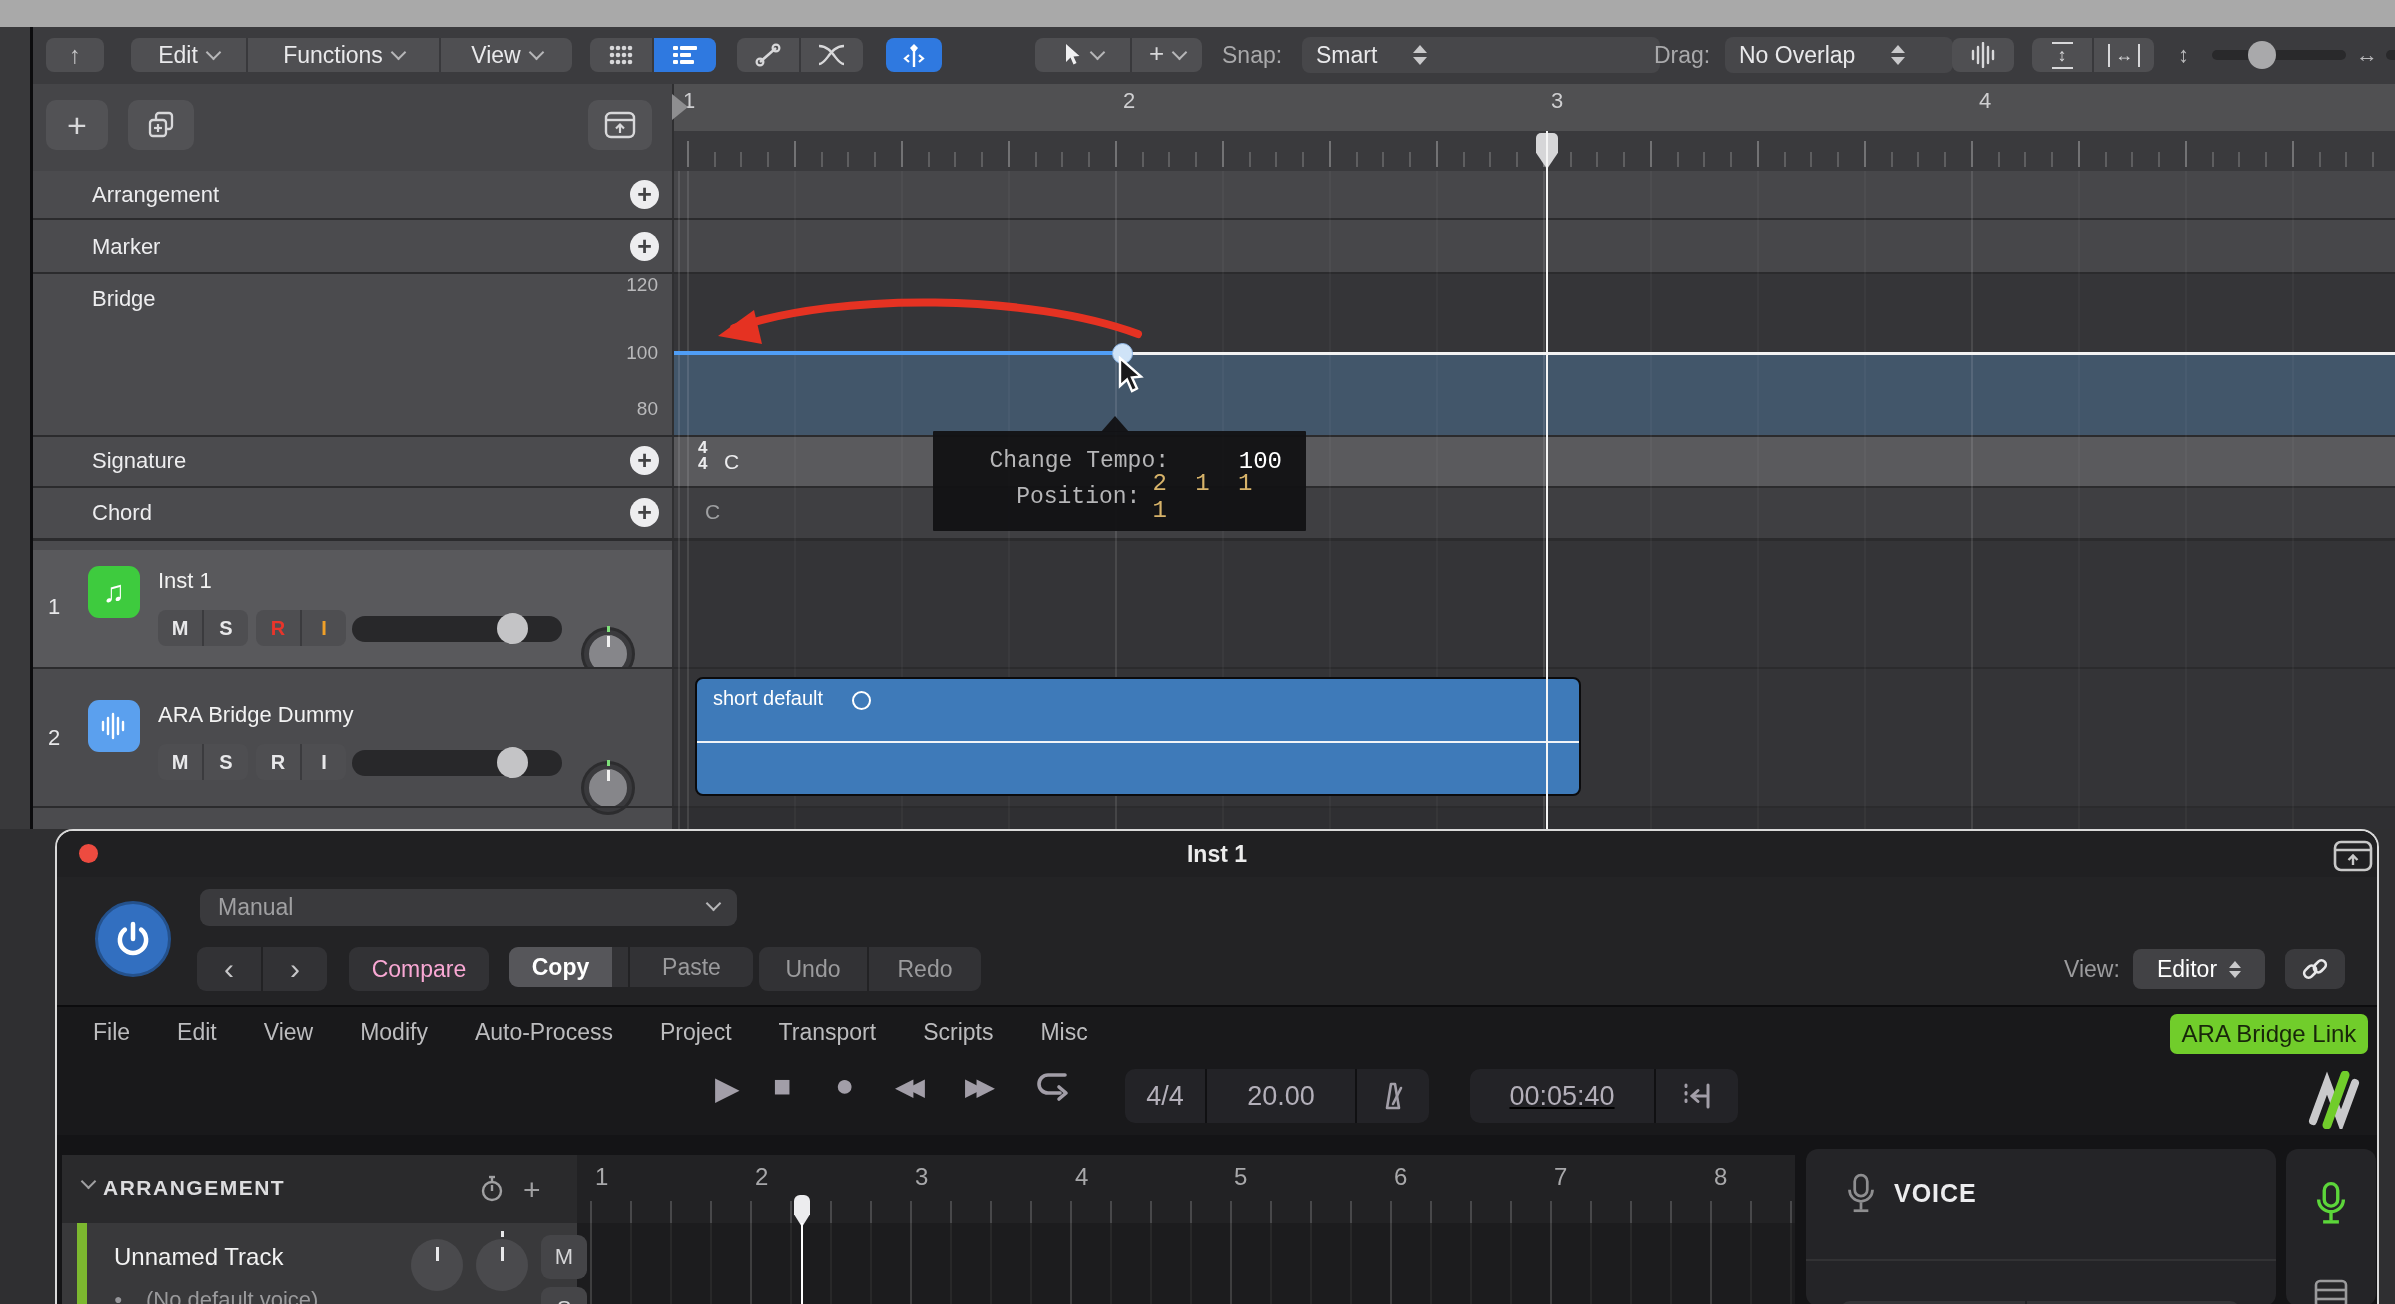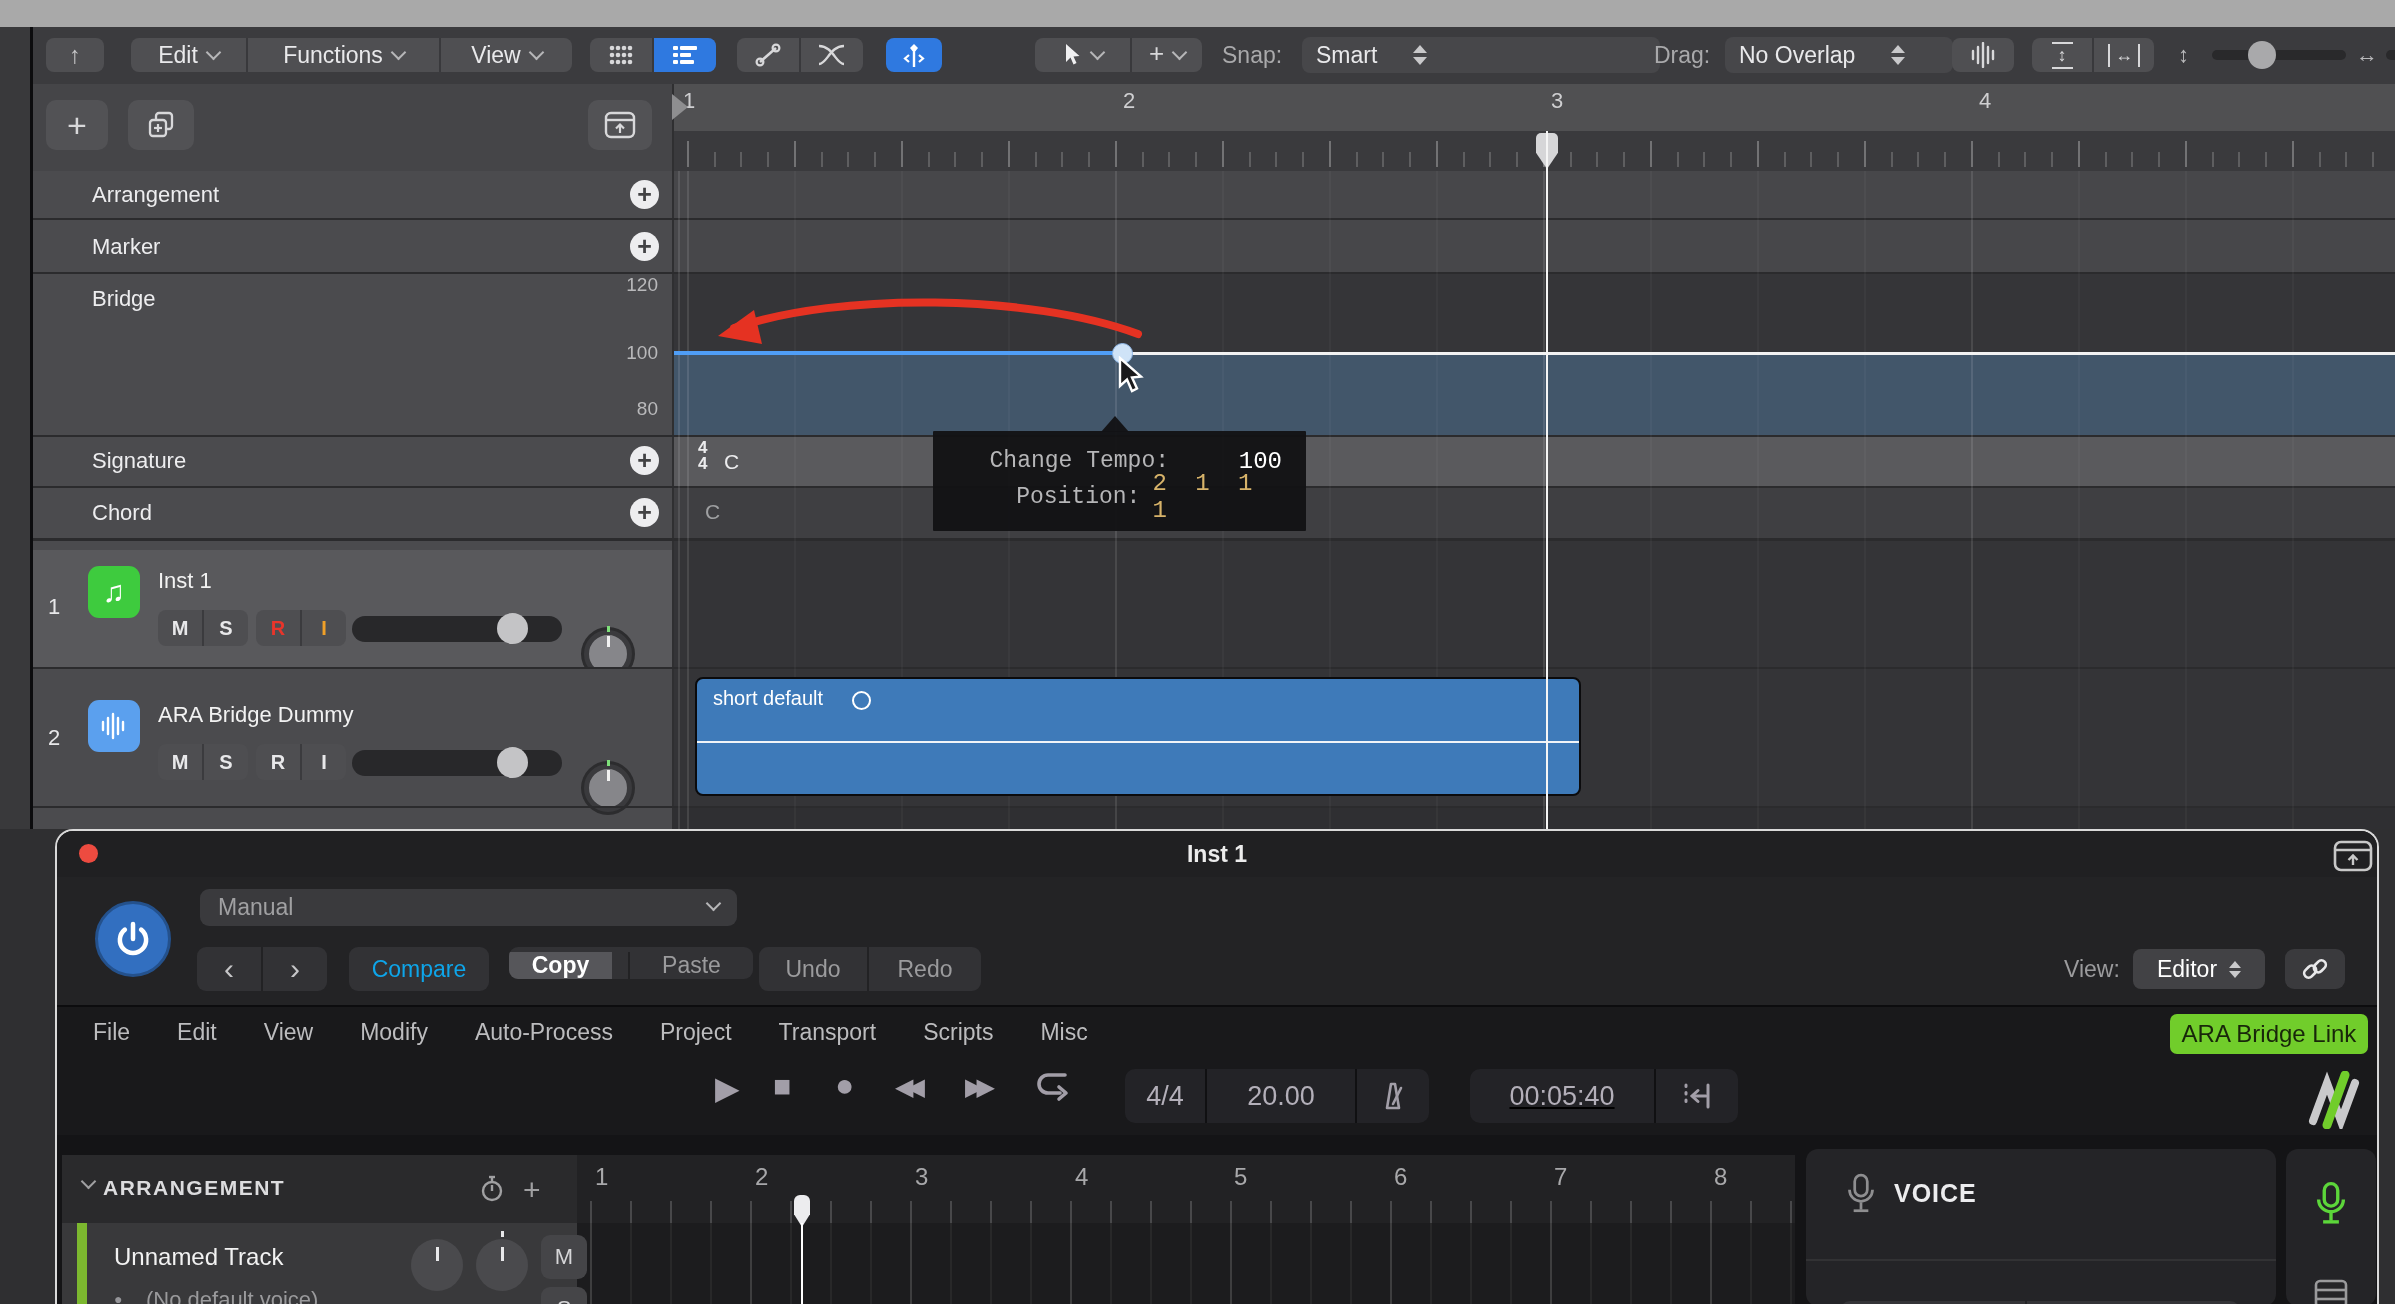--- a/index.html
+++ b/index.html
@@ -38,21 +38,21 @@
   .tick-minor{position:absolute;bottom:4px;height:15px;left:13px;right:0;
     background:repeating-linear-gradient(90deg,#5e5e60 0 2px,transparent 2px 26.75px);}
   .tick-major{position:absolute;bottom:4px;height:26px;left:13px;right:0;
     background:repeating-linear-gradient(90deg,#727274 0 2px,transparent 2px 107px);}
   .gridlines{background-image:
      repeating-linear-gradient(90deg,rgba(255,255,255,.075) 0 2px,transparent 2px 428px),
      repeating-linear-gradient(90deg,rgba(255,255,255,.03) 0 2px,transparent 2px 107px);
      background-position:13px 0,13px 0;pointer-events:none;}
   .plugin{background:#232325;border:2px solid #d9d9d9;border-bottom:none;border-radius:18px 18px 0 0;overflow:hidden;}
   .pbtn{background:#323235;border-radius:9px;display:flex;align-items:center;justify-content:center;
-        color:#0ea5e9;font-size:23px;}
+        color:#f9a8d4;font-size:23px;}
   .pgrp{display:flex;background:#323235;border-radius:9px;overflow:hidden;}
   .pgrp .seg{color:#9b9b9d;}
   .pgrp .seg+.seg{border-left:2px solid #222224;}
   .menuitem{color:#bcbcbe;font-size:23px;}
   .transport-glyph{color:#a29ea8;}
   .tgroup{display:flex;background:#232327;border-radius:10px;overflow:hidden;}
   .tgroup .seg{color:#b3afb9;font-size:27px;}
   .tgroup .seg+.seg{border-left:2px solid #101012;}
   .bar-num{position:absolute;top:4px;color:#cfcfd1;font-size:22px;}
   .pbar-num{position:absolute;top:8px;color:#a8a8aa;font-size:24px;}
@@ -410,21 +410,21 @@
       <div class="seg" style="width:64px;font-size:30px;color:#c6c6c8;">
         <span>‹</span>
       </div>
       <div class="seg" style="width:64px;font-size:30px;color:#c6c6c8;">
         <span>›</span>
       </div>
     </div>
     <div class="abs pbtn" style="left:292px;top:116px;width:140px;height:44px;">
       <span>Compare</span>
     </div>
-    <div class="abs pgrp" style="left:452px;top:116px;height:32px;align-items:flex-end;">
+    <div class="abs pgrp" style="left:452px;top:116px;height:40px;">
       <div class="seg" style="width:103px;background:#56565a;color:#ffffff;font-weight:bold;">
         <span>Copy</span>
       </div>
       <div class="seg" style="width:123px;margin-left:16px;">
         <span>Paste</span>
       </div>
     </div>
     <div class="abs pgrp" style="left:702px;top:116px;height:44px;">
       <div class="seg" style="width:108px;">
         <span>Undo</span>

